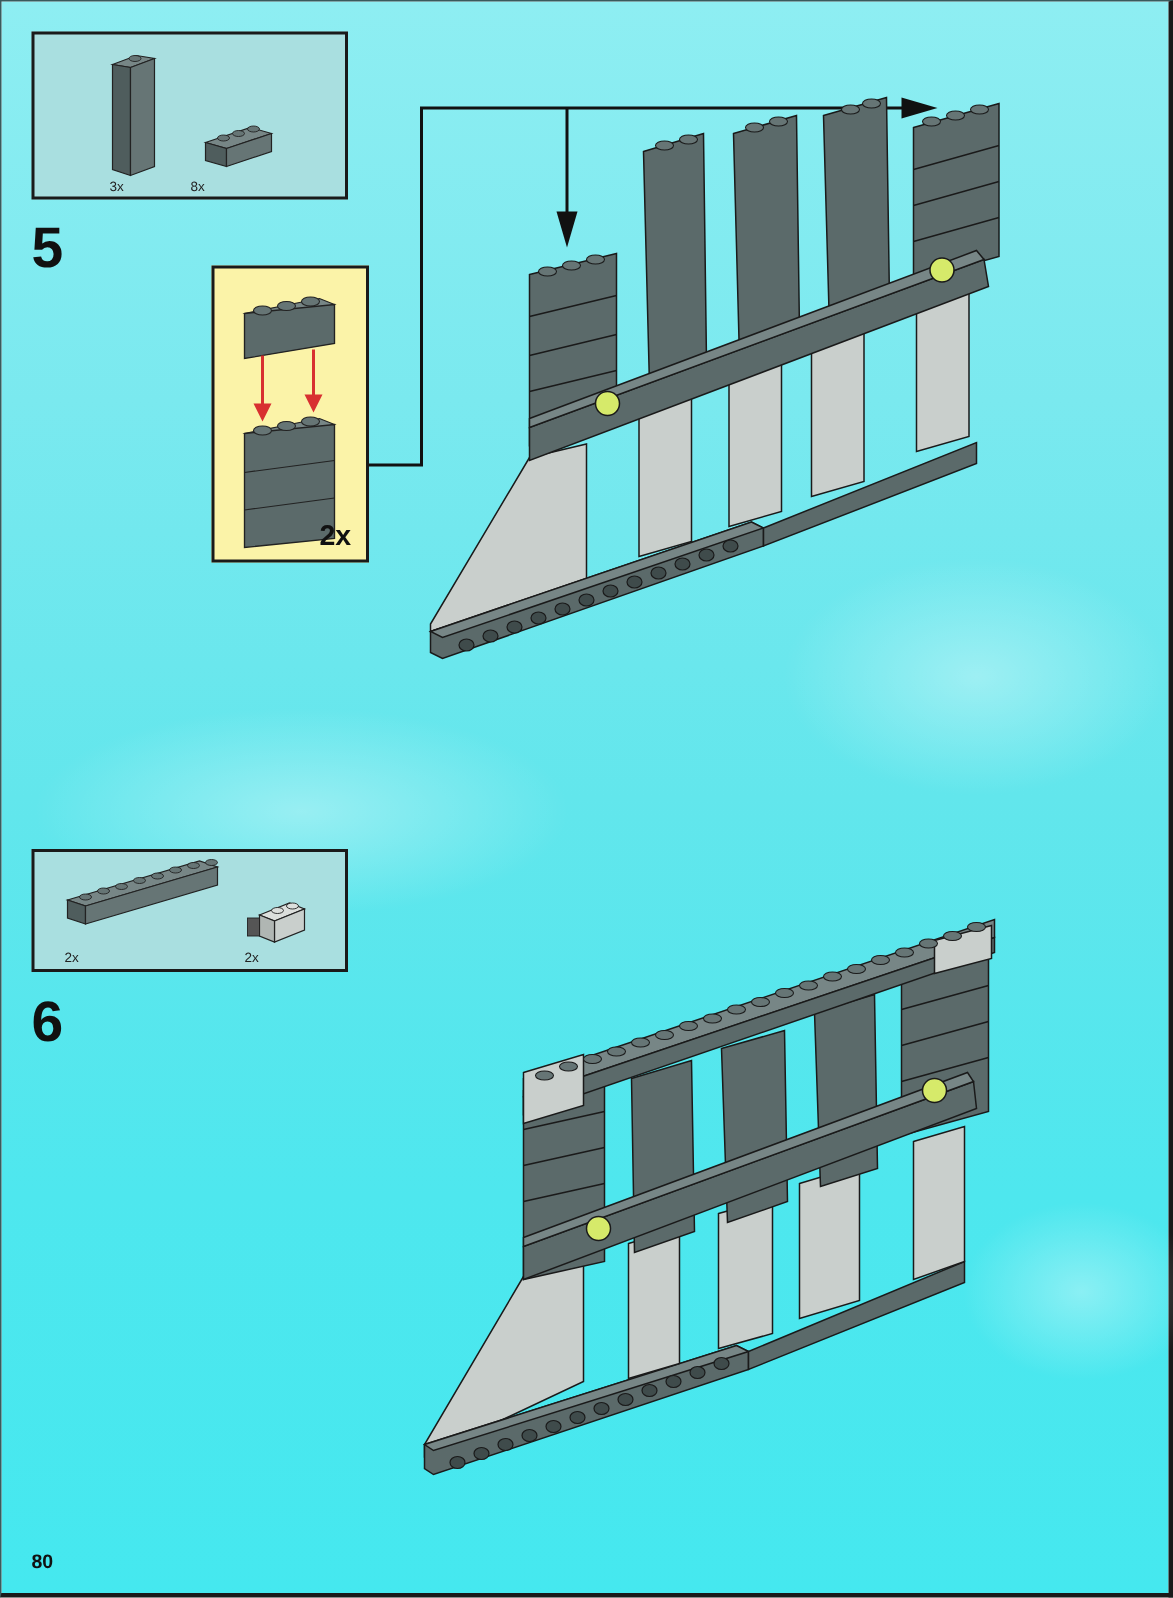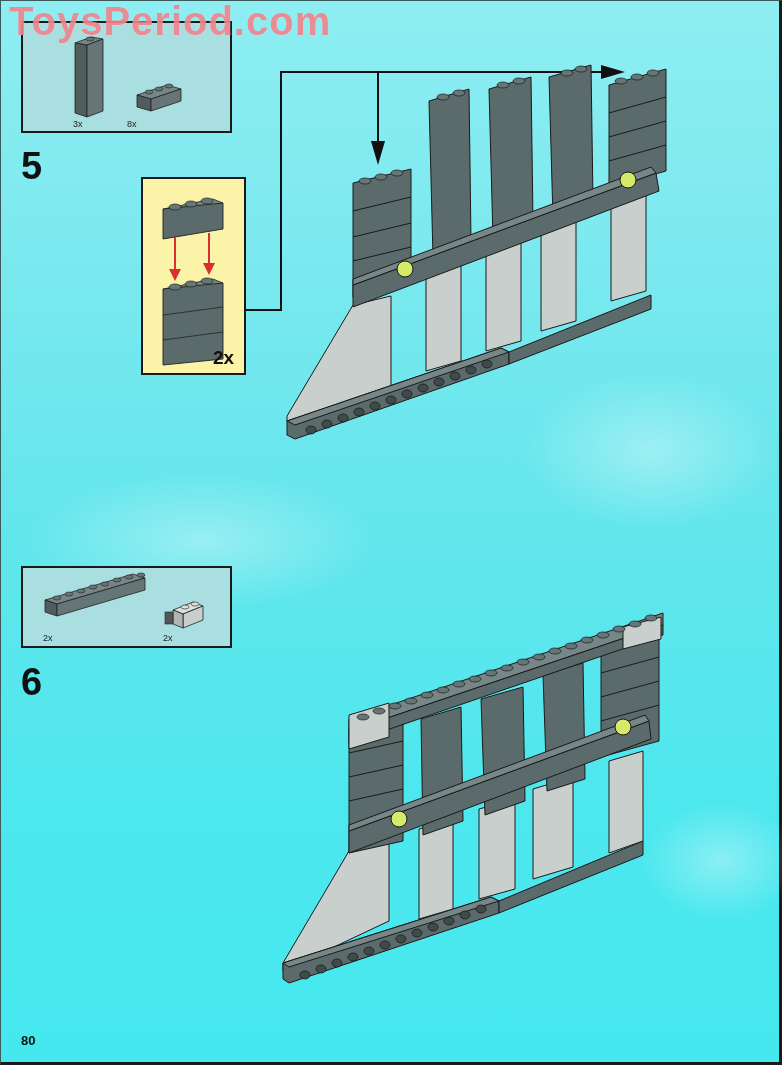--- a/index.html
+++ b/index.html
@@ -67,21 +67,20 @@
       <polygon points="2,14 32,4 46,8 16,18" fill="#778686" stroke="#222" stroke-width="0.8"></polygon>
       <polygon points="2,14 16,18 16,30 2,26" fill="#4f5d5d" stroke="#222" stroke-width="0.8"></polygon>
       <polygon points="16,18 46,8 46,20 16,30" fill="#667575" stroke="#222" stroke-width="0.8"></polygon>
       <ellipse cx="14" cy="11" rx="4" ry="2" fill="#667575" stroke="#222" stroke-width="0.6"></ellipse>
       <ellipse cx="24" cy="8" rx="4" ry="2" fill="#667575" stroke="#222" stroke-width="0.6"></ellipse>
       <ellipse cx="34" cy="5" rx="4" ry="2" fill="#667575" stroke="#222" stroke-width="0.6"></ellipse>
     </svg>
     <span class="qty" style="left:104px;top:96px;">8x</span>
   </div>
 
-  <div class="watermark">ToysPeriod.com</div>
 
   <div class="step-num" style="left:20px;top:146px;">5</div>
 
   <div class="sub-box" style="left:140px;top:176px;width:105px;height:198px;">
     <svg width="80" height="160" style="left:14px;top:10px;">
 
       <polygon points="6,20 56,10 66,14 16,24" fill="#778686" stroke="#222" stroke-width="0.8"></polygon>
       <polygon points="6,20 66,14 66,40 6,50" fill="#5b6a6a" stroke="#222" stroke-width="0.9"></polygon>
       <ellipse cx="18" cy="18" rx="6" ry="3" fill="#667575" stroke="#222" stroke-width="0.7"></ellipse>
       <ellipse cx="34" cy="15" rx="6" ry="3" fill="#667575" stroke="#222" stroke-width="0.7"></ellipse>

